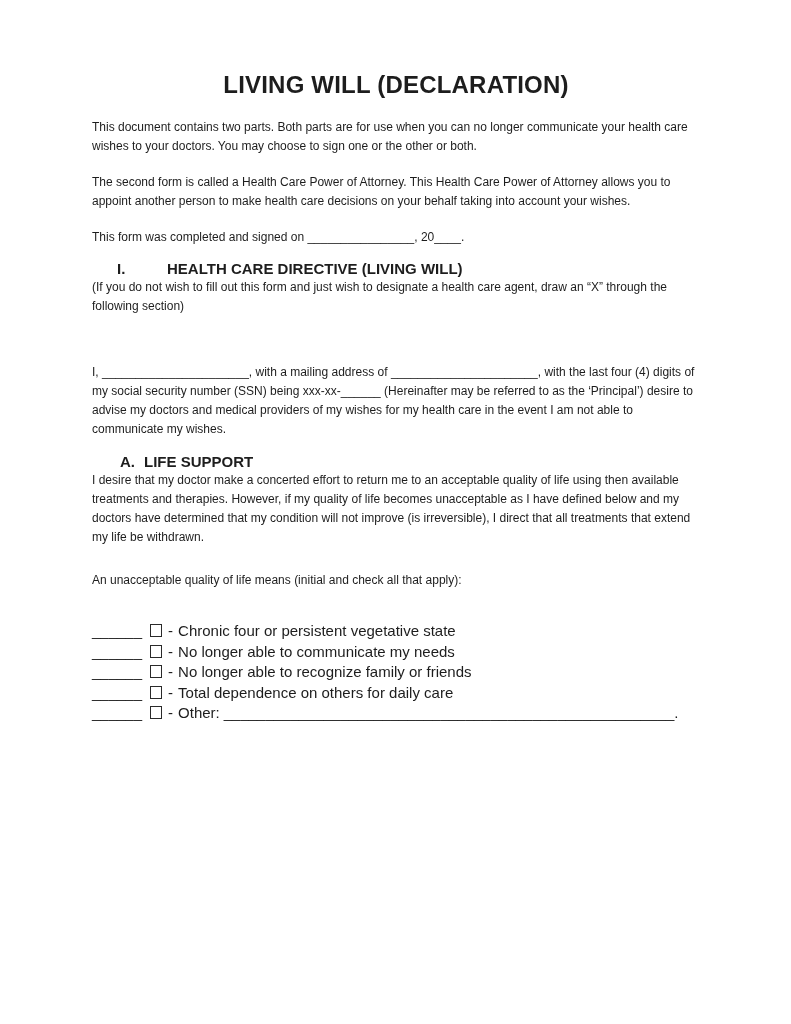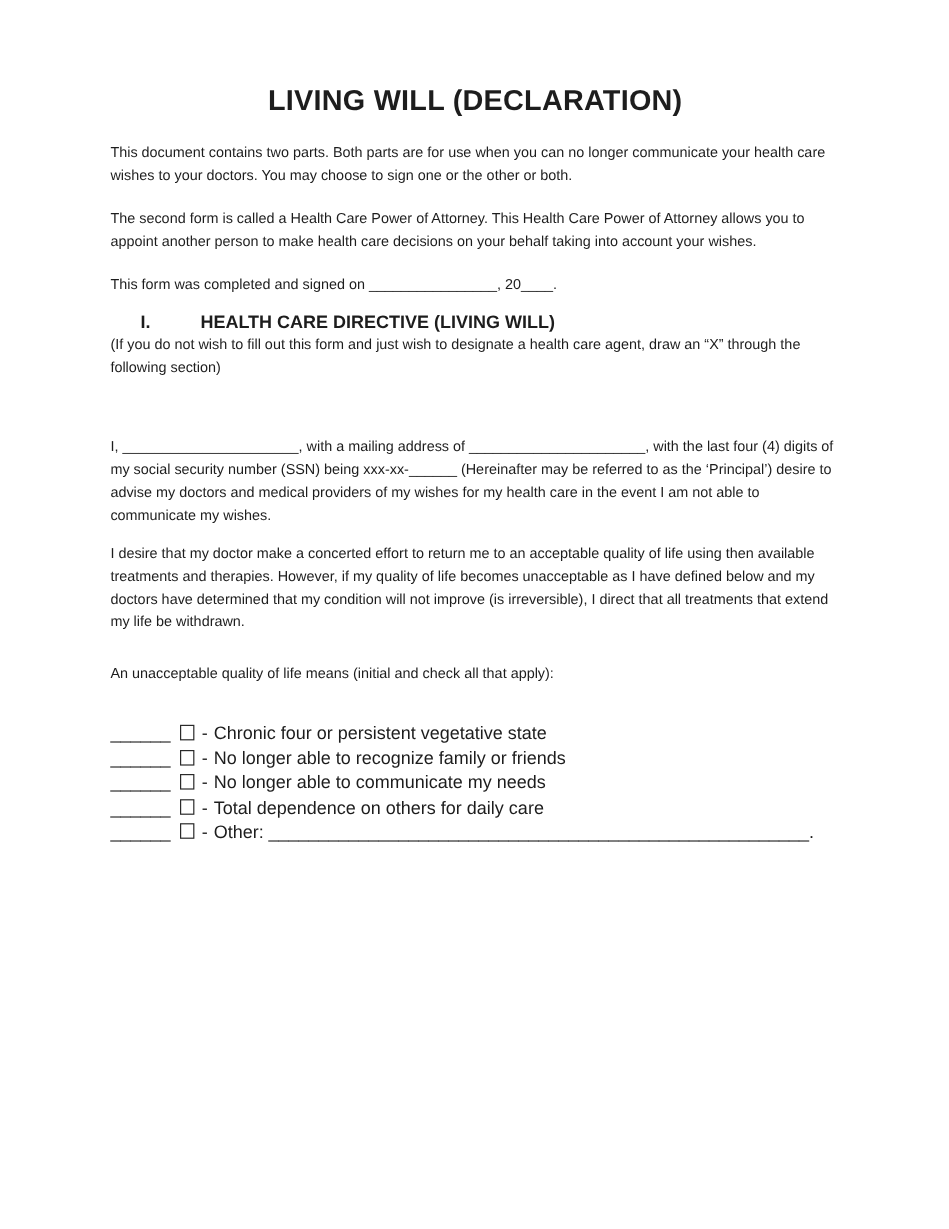--- a/index.html
+++ b/index.html
@@ -121,36 +121,39 @@
     <p>The second form is called a Health Care Power of Attorney. This Health Care Power of Attorney allows you to appoint another person to make health care decisions on your behalf taking into account your wishes.</p>
     <p class="signed-line">This form was completed and signed on ________________, 20____.</p>
 
     <div class="sec-heading">
       <span class="sec-num">I.</span><span>HEALTH CARE DIRECTIVE (LIVING WILL)</span>
     </div>
     <p class="section-note">(If you do not wish to fill out this form and just wish to designate a health care agent, draw an “X” through the following section)</p>
 
     <p class="principal-par">I, ______________________, with a mailing address of ______________________, with the last four (4) digits of my social security number (SSN) being xxx-xx-______ (Hereinafter may be referred to as the ‘Principal’) desire to advise my doctors and medical providers of my wishes for my health care in the event I am not able to communicate my wishes.</p>
 
+    <div class="sub-heading">
+      <span class="sub-num">A.</span><span>LIFE SUPPORT</span>
+    </div>
     <p class="body-par">I desire that my doctor make a concerted effort to return me to an acceptable quality of life using then available treatments and therapies. However, if my quality of life becomes unacceptable as I have defined below and my doctors have determined that my condition will not improve (is irreversible), I direct that all treatments that extend my life be withdrawn.</p>
 
     <p class="checklist-intro">An unacceptable quality of life means (initial and check all that apply):</p>
 
     <div class="checklist">
 
       <div class="check-row">
         <span>______</span><span class="checkbox"></span><span class="dash">-</span><span>Chronic four or persistent vegetative state</span>
       </div>
 
       <div class="check-row">
-        <span>______</span><span class="checkbox"></span><span class="dash">-</span><span>No longer able to recognize family or friends</span>
+        <span>______</span><span class="checkbox"></span><span class="dash">-</span><span>No longer able to communicate my needs</span>
       </div>
 
       <div class="check-row">
-        <span>______</span><span class="checkbox"></span><span class="dash">-</span><span>No longer able to communicate my needs</span>
+        <span>______</span><span class="checkbox"></span><span class="dash">-</span><span>No longer able to recognize family or friends</span>
       </div>
 
       <div class="check-row">
         <span>______</span><span class="checkbox"></span><span class="dash">-</span><span>Total dependence on others for daily care</span>
       </div>
 
       <div class="check-row">
         <span>______</span><span class="checkbox"></span><span class="dash">-</span><span>Other:</span><span class="fill-blank">______________________________________________________.</span>
       </div>
 

